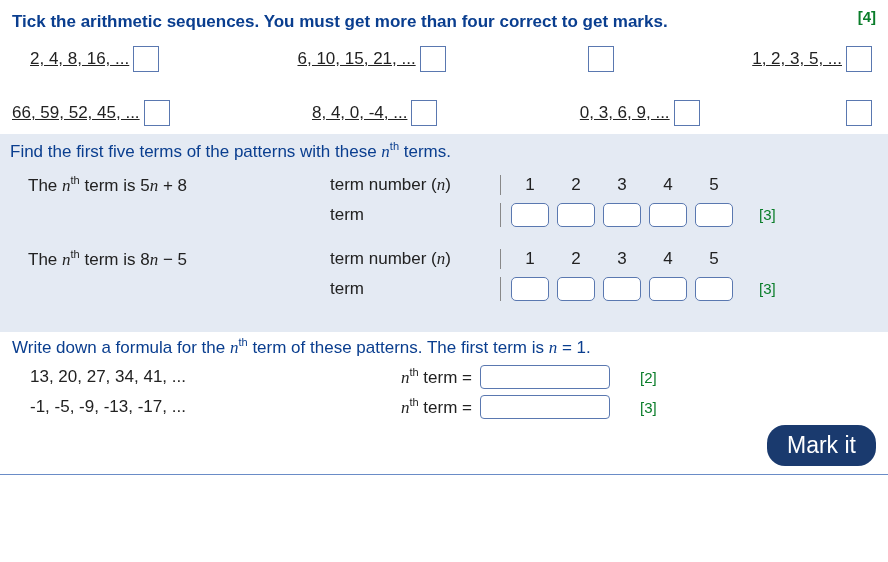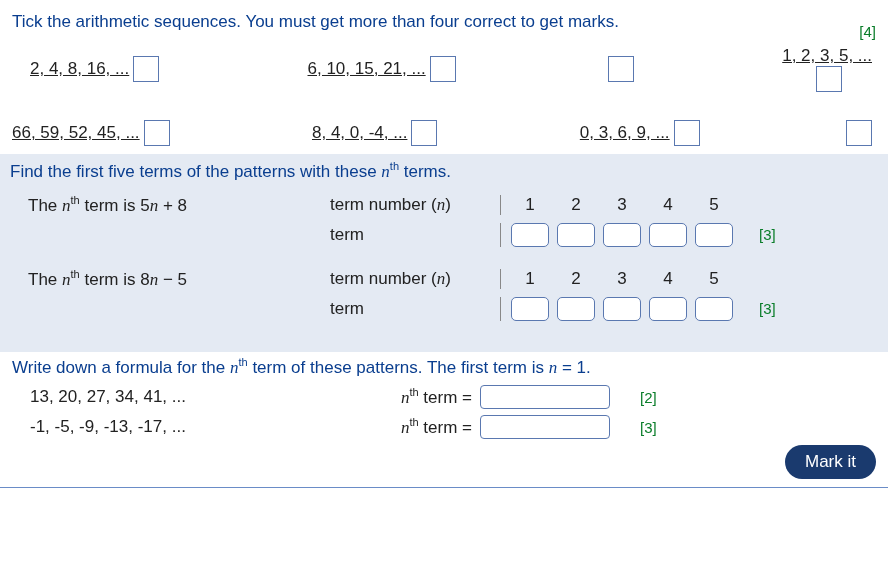--- a/index.html
+++ b/index.html
@@ -9,21 +9,21 @@
     font-family: Verdana, Geneva, sans-serif;
     font-size: 17px;
     color: #222;
     width: 888px;
     background: #fff;
   }
   .instruction { color: #0a3e8f; margin: 4px 0 8px 0; }
   .marks { color: #0a7d2a; font-size: 15px; }
   .row { display: flex; align-items: center; margin: 6px 0; flex-wrap: nowrap; text-decoration: underline; }
   .seq-item { display: flex; align-items: center; margin-right: 22px; }
-  .seq-item:last-child { margin-right: 0; flex-direction: column; }
+  .seq-item:last-child { margin-right: 0; }
   .checkbox {
     width: 26px; height: 26px;
     border: 1px solid #5a78b0;
     background: #fff;
     margin-left: 4px;
     flex-shrink: 0;
   }
   .band {
     background: #e4eaf3;
     padding: 6px 10px 26px 10px;
@@ -56,27 +56,27 @@
     background: #fff;
     margin: 0 8px;
   }
   .markit-row { display:flex; justify-content:flex-end; margin-top:4px; }
   .markit {
     background: #1a3a6e;
     color: #fff;
     border: none;
     border-radius: 18px;
     padding: 7px 20px;
-    font-size: 17px;
+    font-size: 23px;
     font-family: inherit;
     cursor: pointer;
   }
   .divider { border: none; border-top: 1px solid #6a8cc7; margin: 8px -12px 0 -12px; }
   .n-it { font-style: italic; font-family: 'Times New Roman', serif; }
-  .headline { display:flex; justify-content:space-between; align-items:flex-end; }
+  .headline { display:flex; justify-content:space-between; align-items:flex-start;font-weight:bold; }
 </style>
 </head>
 <body>
 
 <div class="headline">
   <div class="instruction">Tick the arithmetic sequences. You must get more than four correct to get marks.</div>
   <div class="marks">[4]</div>
 </div>
 <div class="row" style="justify-content:space-between; padding:0 4px 0 18px;">
   <div class="seq-item">

